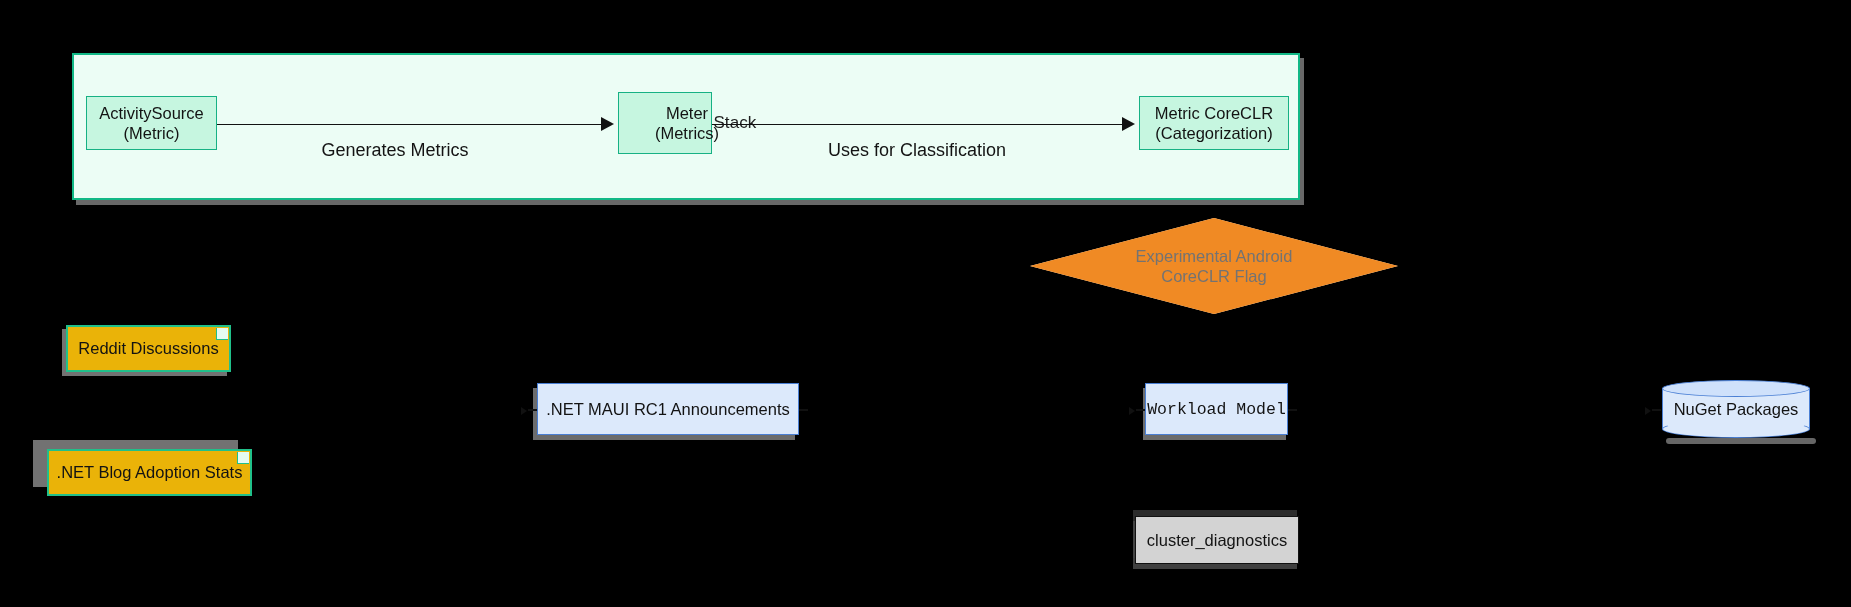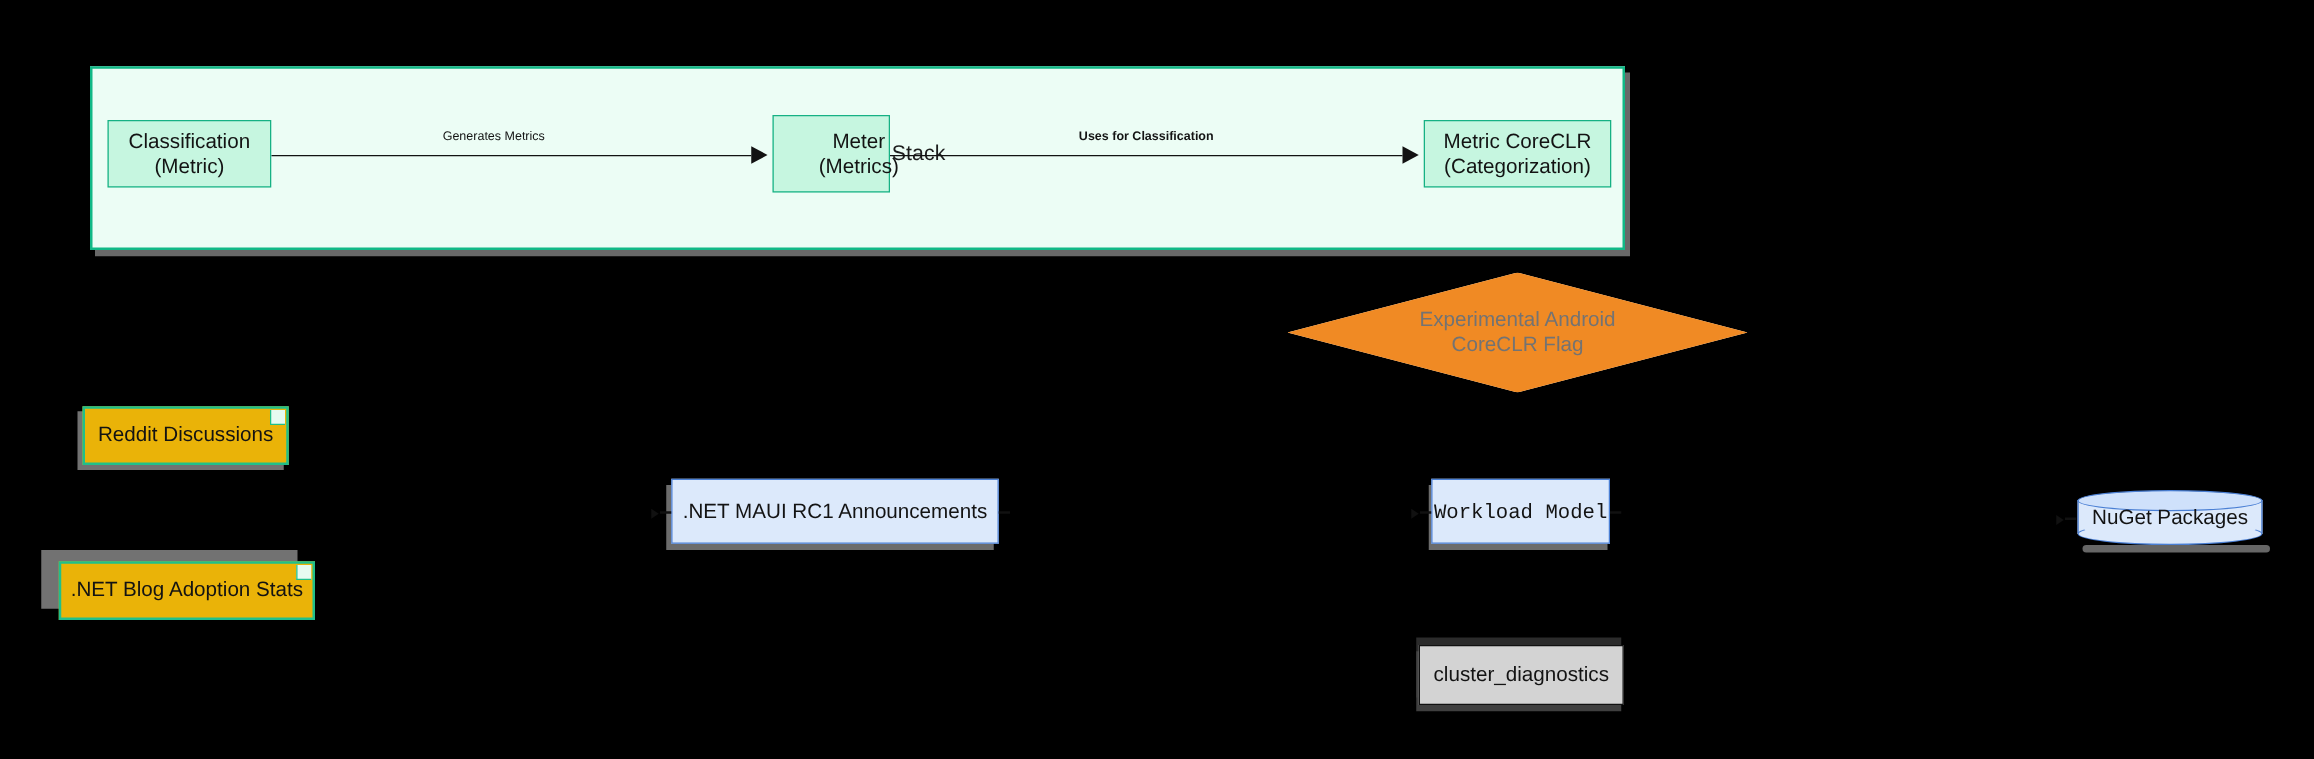--- a/index.html
+++ b/index.html
@@ -69,28 +69,29 @@
   #edge2-line { left: 712px; top: 124px; width: 410px; }
   .arrow-head {
     width: 0; height: 0;
     border-top: 7px solid transparent;
     border-bottom: 7px solid transparent;
     border-left: 13px solid #121212;
   }
   #edge1-arrow { left: 601px; top: 117px; }
   #edge2-arrow { left: 1122px; top: 117px; }
   .edge-label {
-    font-size: 10px;
+    font-size: 18px;
     color: #141414;
     white-space: nowrap;
     background: transparent;
     transform: translateX(-50%);
+    margin-top: 36px;
   }
   #edge1-label { left: 395px; top: 104px; }
-  #edge2-label { left: 917px; top: 104px; font-weight: bold; }
+  #edge2-label { left: 917px; top: 104px; }
 
   
   #node-experimental-flag {
     left: 1030px;
     top: 218px;
     width: 368px;
     height: 96px;
   }
   #node-experimental-flag .rhombus {
     position: absolute;
@@ -182,21 +183,21 @@
     border-top: 4px solid transparent;
     border-bottom: 4px solid transparent;
     border-left: 6px solid #111111;
     top: 50%;
     margin-top: -4px;
     left: -7px;
   }
 
   
   #node-nuget-packages {
-    left: 1662px; top: 380px; width: 148px; height: 44px; margin-top: 12px;
+    left: 1662px; top: 380px; width: 148px; height: 58px;
   }
   #node-nuget-packages .cyl-body {
     position: absolute;
     left: 0; right: 0; top: 8px; bottom: 9px;
     background: #dce9fb;
     border-left: 1.8px solid #4a7fd4;
     border-right: 1.8px solid #4a7fd4;
     box-sizing: border-box;
   }
   #node-nuget-packages .cyl-top {
@@ -257,21 +258,21 @@
 
   <div class="abs edge-line" id="edge1-line"></div>
   <div class="abs arrow-head" id="edge1-arrow"></div>
   <div class="abs edge-label" id="edge1-label">Generates Metrics</div>
 
   <div class="abs edge-line" id="edge2-line"></div>
   <div class="abs arrow-head" id="edge2-arrow"></div>
   <div class="abs edge-label" id="edge2-label">Uses for Classification</div>
 
   <div class="abs proc" id="node-activity-source">
-    <span>Classification</span>
+    <span>ActivitySource</span>
     <span>(Metric)</span>
   </div>
 
   <div class="abs proc" id="node-meter">
     <span>Meter</span>
     <span>(Metrics)</span>
   </div>
 
   <div class="abs proc" id="node-metric-taxonomy">
     <span>Metric CoreCLR</span>

